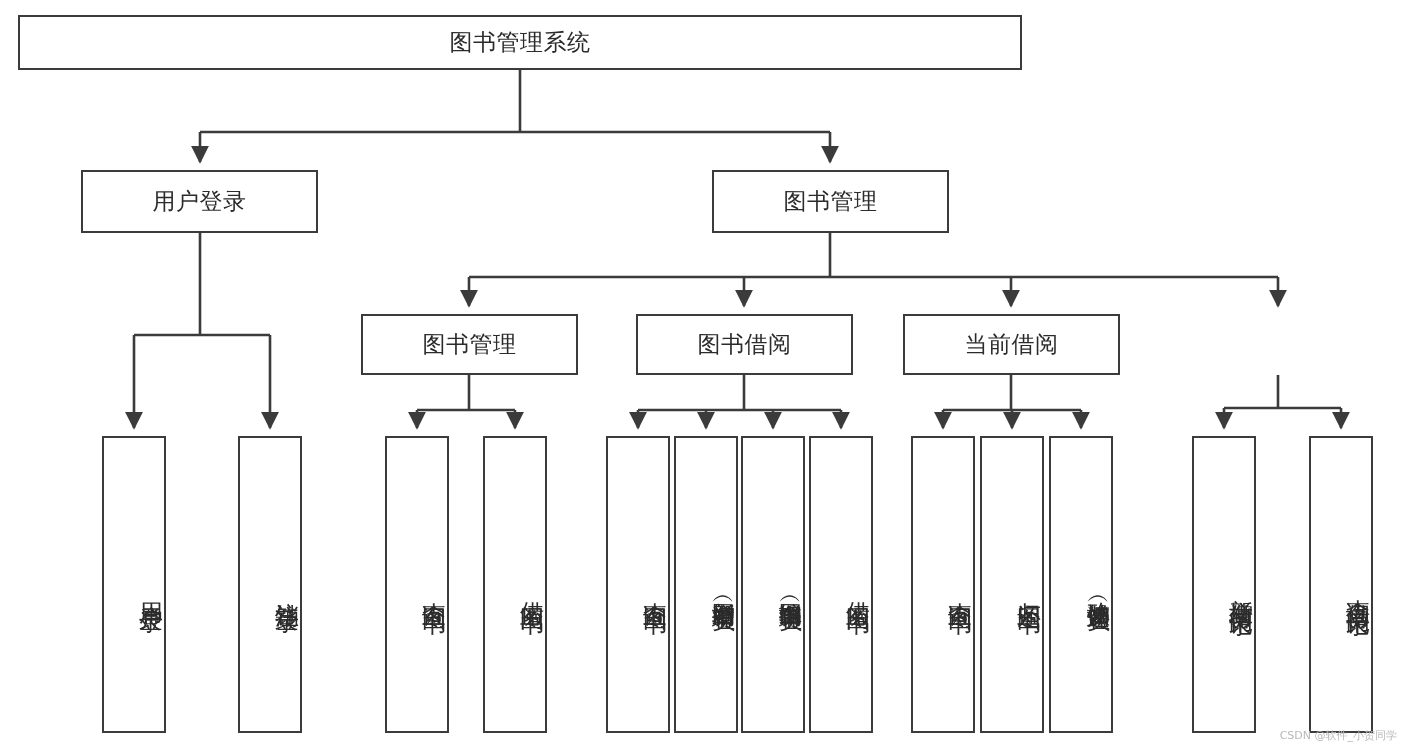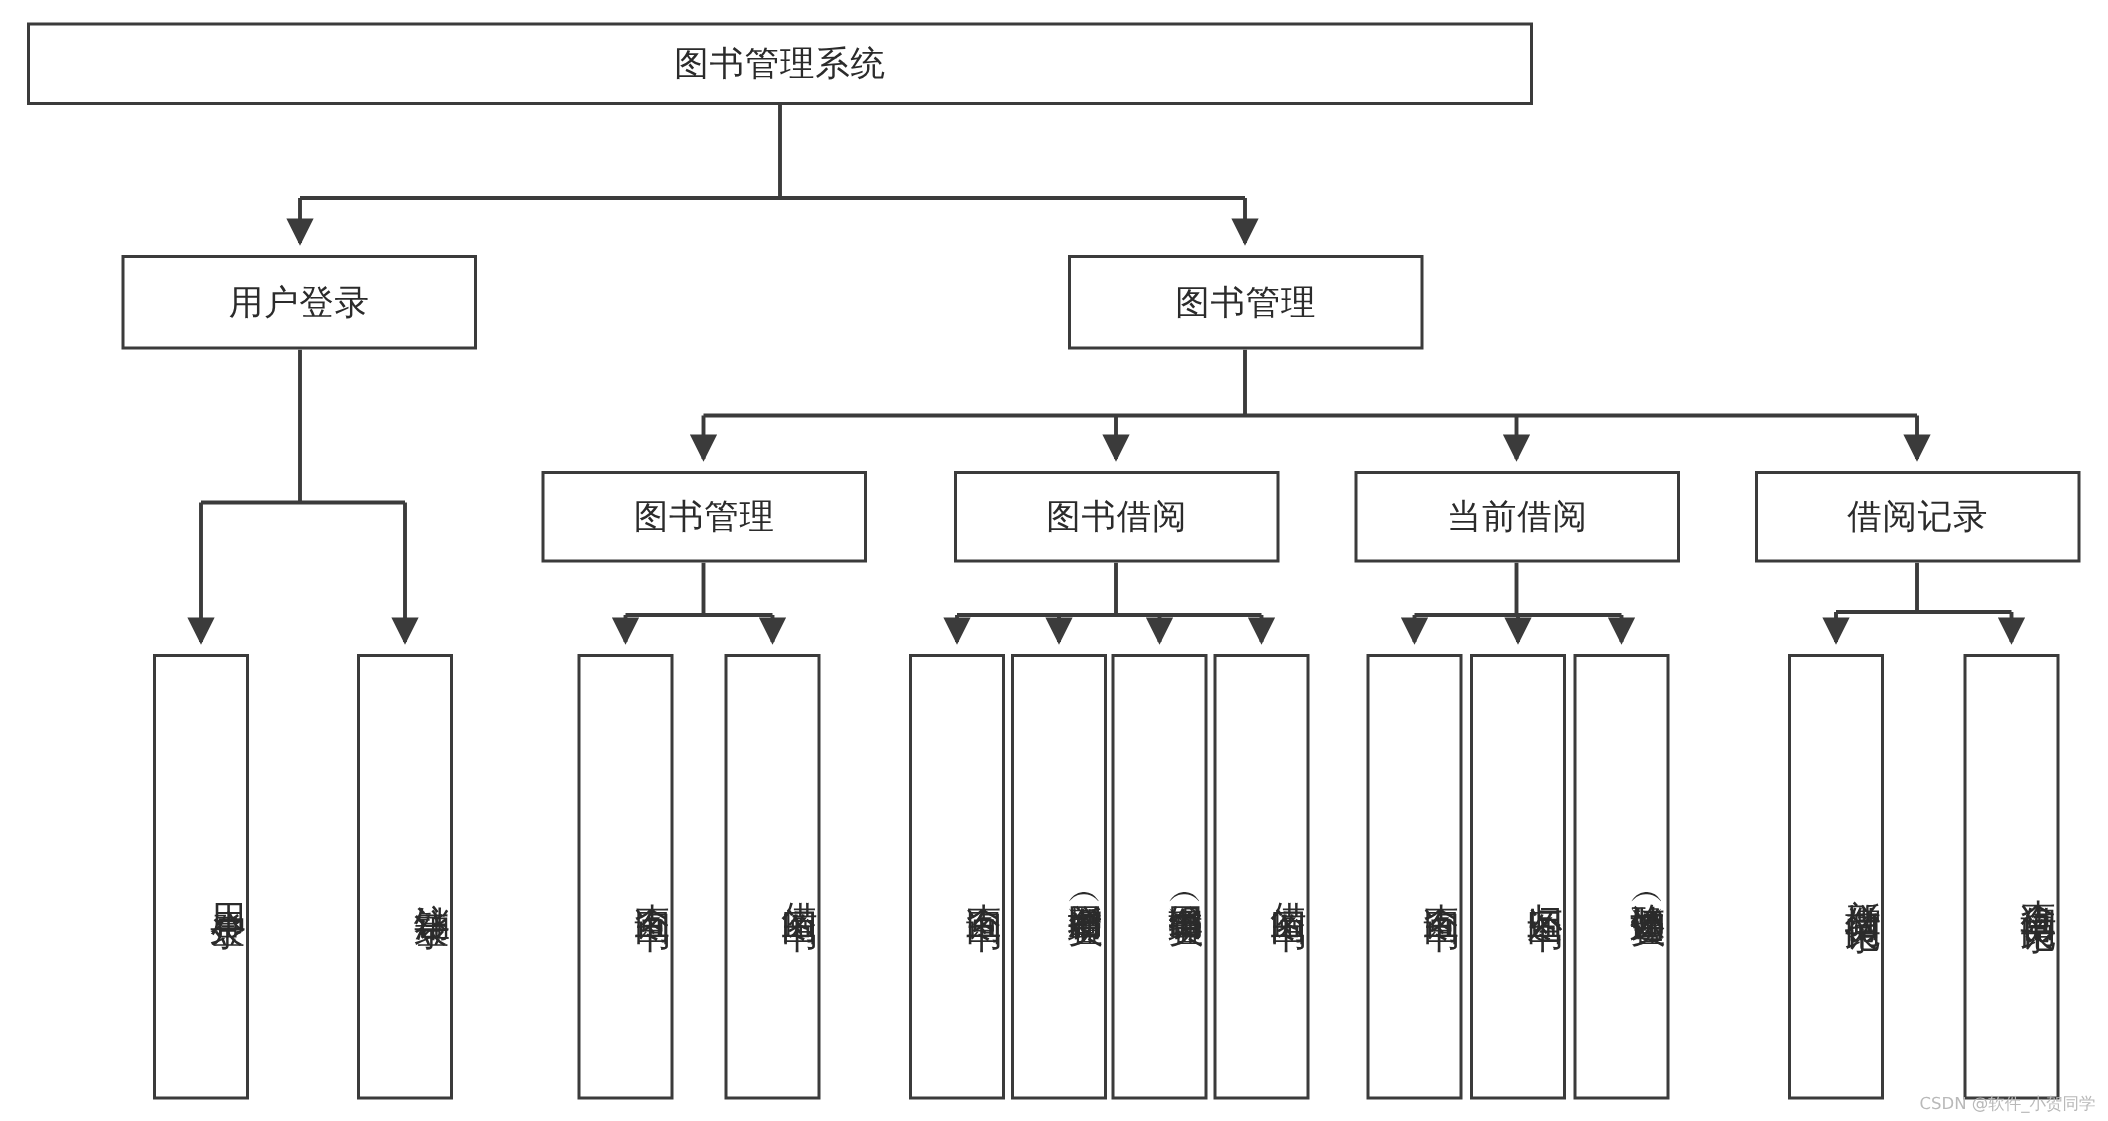--- a/index.html
+++ b/index.html
@@ -137,23 +137,20 @@
 
   <div class="node node-h" style="left:361px; top:314px; width:217px; height:61px;">
     <span>图书管理</span>
   </div>
   <div class="node node-h" style="left:636px; top:314px; width:217px; height:61px;">
     <span>图书借阅</span>
   </div>
   <div class="node node-h" style="left:903px; top:314px; width:217px; height:61px;align-items:center;">
     <span>当前借阅</span>
   </div>
-  <div class="node node-h" style="left:1170px; top:314px; width:217px; height:61px;">
-    <span>借阅记录</span>
-  </div>
 
   <div class="node node-v" style="left:102px; top:436px; width:64px; height:297px;">
     <span>用户登录</span>
   </div>
   <div class="node node-v" style="left:238px; top:436px; width:64px; height:297px;">
     <span>注销登录</span>
   </div>
 
   <div class="node node-v" style="left:385px; top:436px; width:64px; height:297px;">
     <span>查询图书</span>

